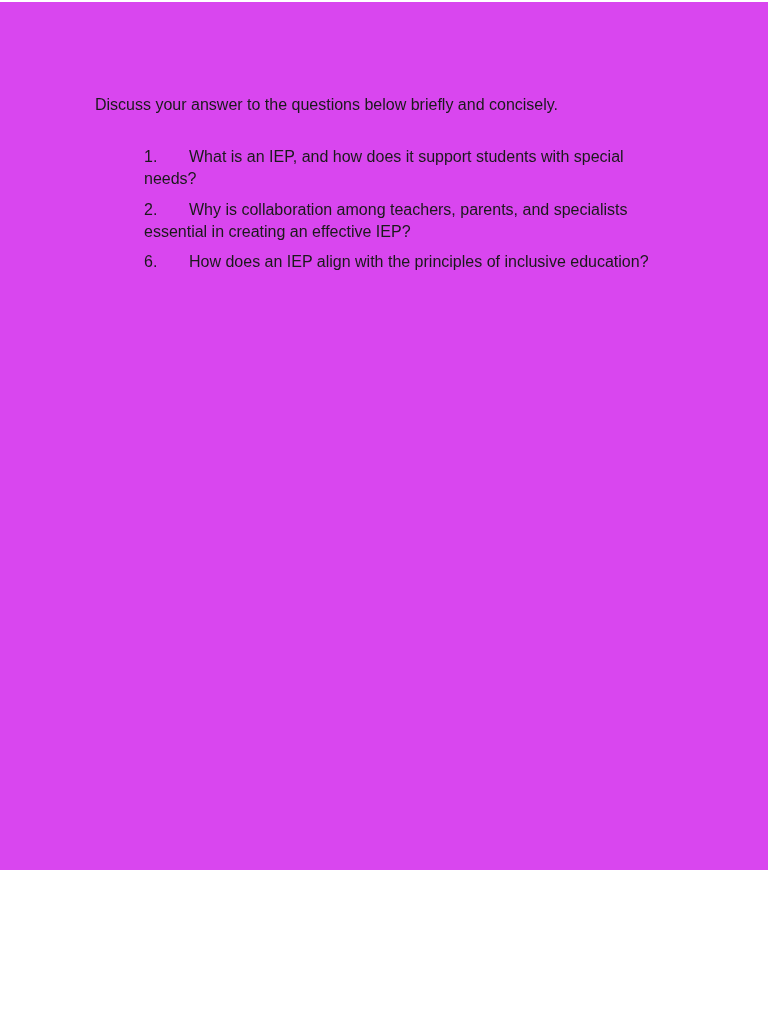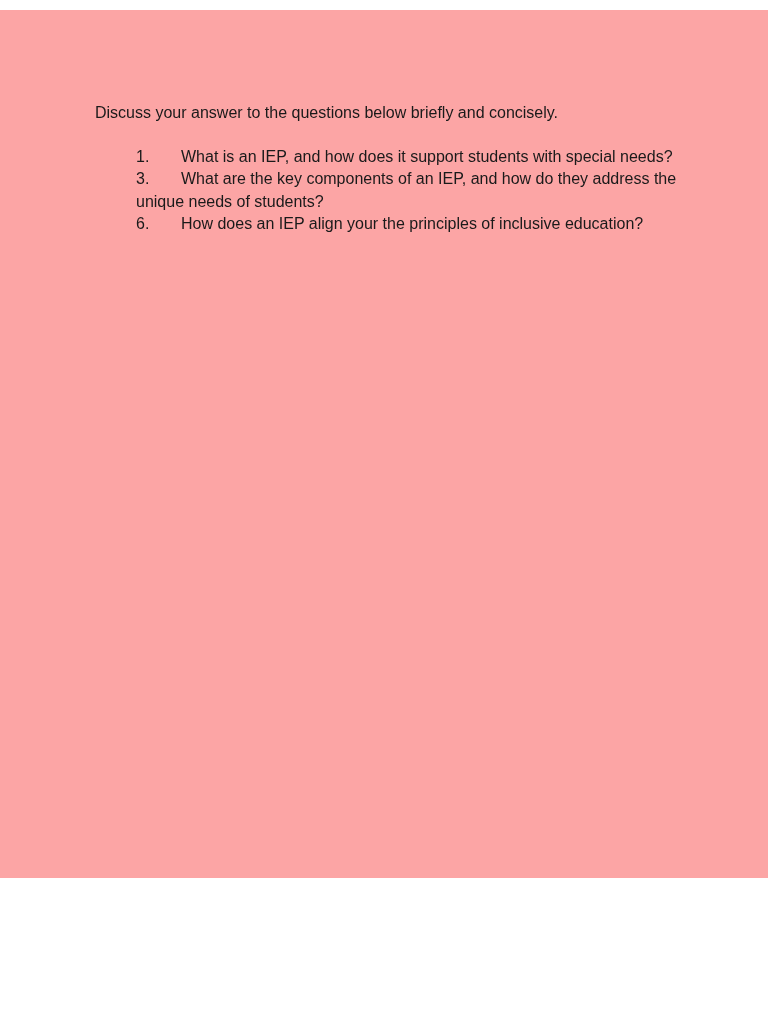--- a/index.html
+++ b/index.html
@@ -12,61 +12,61 @@
       height: 1024px;
       position: relative;
       overflow: hidden;
       font-family: "Liberation Sans", sans-serif;
       color: #1a1a1a;
       font-size: 16px;
     }
     .page {
       position: absolute;
       left: 0;
-      top: 10px;
+      top: 2px;
       width: 768px;
       height: 868px;
-      background: #fca5a5;
+      background: #d946ef;
     }
     .intro {
       position: absolute;
       left: 95px;
       top: 92px;
       line-height: 22px;
       white-space: nowrap;
     }
     .qlist {
       position: absolute;
       left: 136px;
       top: 136px;
       width: 548px;
       margin: 0;
       padding: 0;
       list-style: none;
     }
     .qitem {
       line-height: 22.3px;
-      margin: 0;
+      margin: 8px;
       padding: 0;
     }
     .qnum {
       display: inline-block;
       width: 45px;
     }
   </style>
 </head>
 <body>
 
 <div class="page">
   <div class="intro">Discuss your answer to the questions below briefly and concisely.</div>
 
   <ol class="qlist">
     <li class="qitem">
       <span class="qnum">1.</span><span>What is an IEP, and how does it support students with special needs?</span>
     </li>
     <li class="qitem">
-      <span class="qnum">3.</span><span>What are the key components of an IEP, and how do they address the unique needs of students?</span>
+      <span class="qnum">2.</span><span>Why is collaboration among teachers, parents, and specialists essential in creating an effective IEP?</span>
     </li>
     <li class="qitem">
-      <span class="qnum">6.</span><span>How does an IEP align your the principles of inclusive education?</span>
+      <span class="qnum">6.</span><span>How does an IEP align with the principles of inclusive education?</span>
     </li>
   </ol>
 </div>
 
 </body></html>

